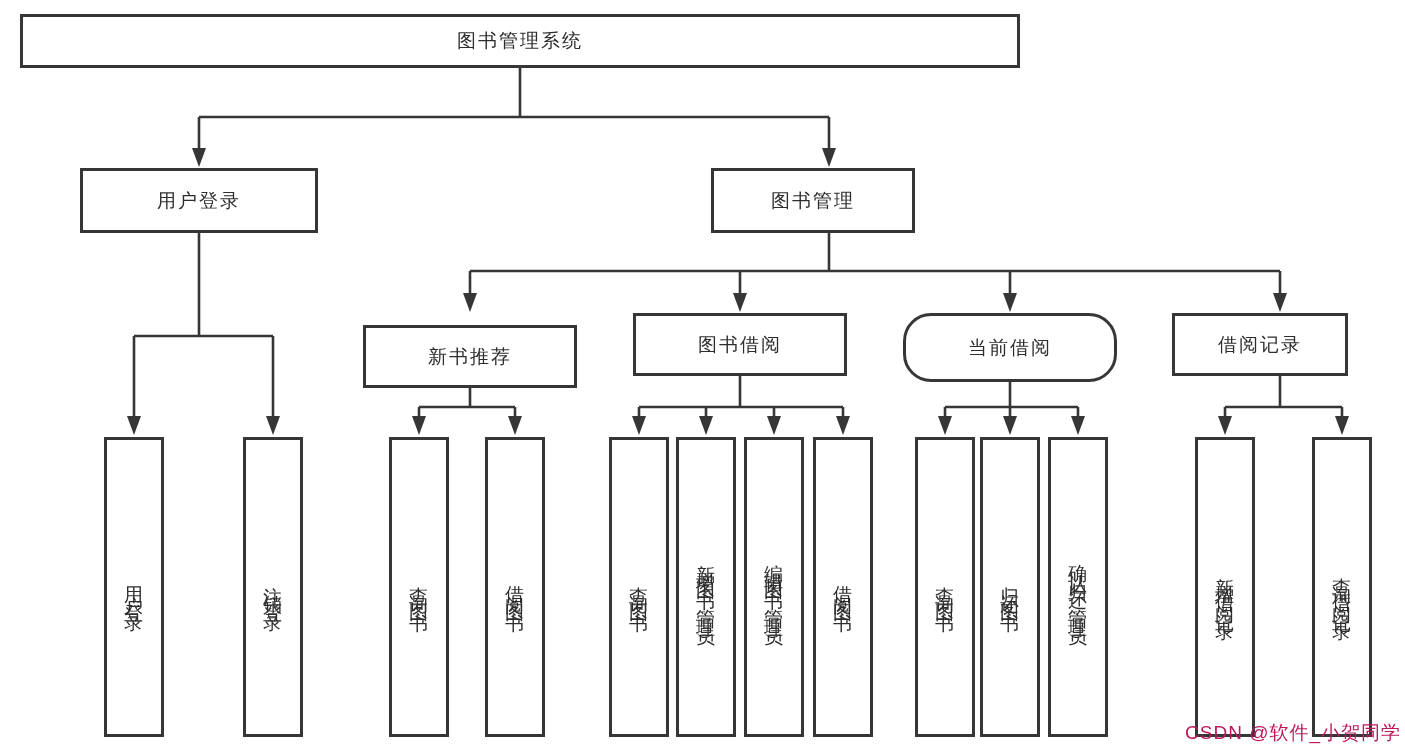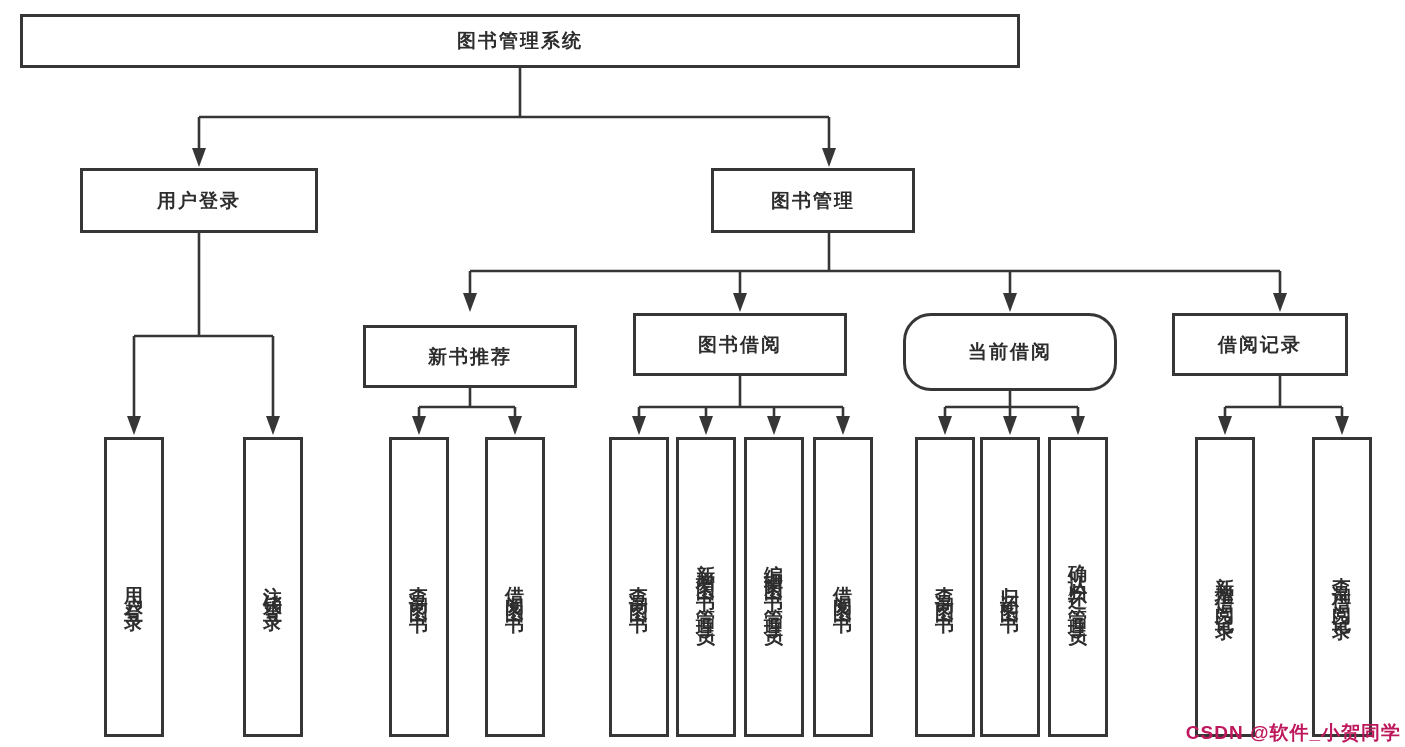--- a/index.html
+++ b/index.html
@@ -3,21 +3,20 @@
 <meta charset="utf-8">
 <style>
   html, body { margin: 0; padding: 0; background: #ffffff; }
   .canvas {
     position: relative;
     width: 1405px;
     height: 747px;
     background: #ffffff;
     font-family: "Liberation Sans", sans-serif;
     overflow: hidden;
-    font-weight: bold;
   }
   .connectors {
     position: absolute;
     left: 0; top: 0;
     pointer-events: none;
   }
   .node {
     position: absolute;
     box-sizing: border-box;
     border: 3px solid #363636;
@@ -94,21 +93,21 @@
     </g>
   </svg>
 
   <div class="node" style="left:20px; top:14px; width:1000px; height:54px;">图书管理系统</div>
 
   <div class="node" style="left:80px; top:168px; width:238px; height:65px;">用户登录</div>
   <div class="node" style="left:711px; top:168px; width:204px; height:65px;">图书管理</div>
 
   <div class="node" style="left:363px; top:325px; width:214px; height:63px;">新书推荐</div>
   <div class="node" style="left:633px; top:313px; width:214px; height:63px;">图书借阅</div>
-  <div class="node" style="left:903px; top:313px; width:214px; height:78px;border-radius:28px;">当前借阅</div>
+  <div class="node" style="left:903px; top:313px; width:214px; height:69px;border-radius:28px;">当前借阅</div>
   <div class="node" style="left:1172px; top:313px; width:176px; height:63px;">借阅记录</div>
 
   <div class="node leaf" style="left:104px; top:437px; width:60px; height:300px;">用户登录</div>
   <div class="node leaf" style="left:243px; top:437px; width:60px; height:300px;">注销登录</div>
 
   <div class="node leaf" style="left:389px; top:437px; width:60px; height:300px;">查询图书</div>
   <div class="node leaf" style="left:485px; top:437px; width:60px; height:300px;">借阅图书</div>
 
   <div class="node leaf" style="left:609px; top:437px; width:60px; height:300px;">查询图书</div>
   <div class="node leaf" style="left:676px; top:437px; width:60px; height:300px;">新增图书（管理员）</div>

